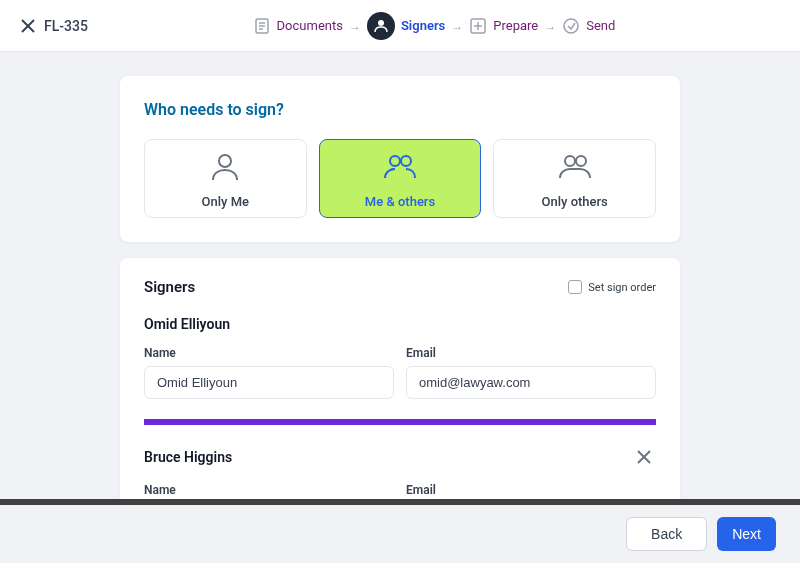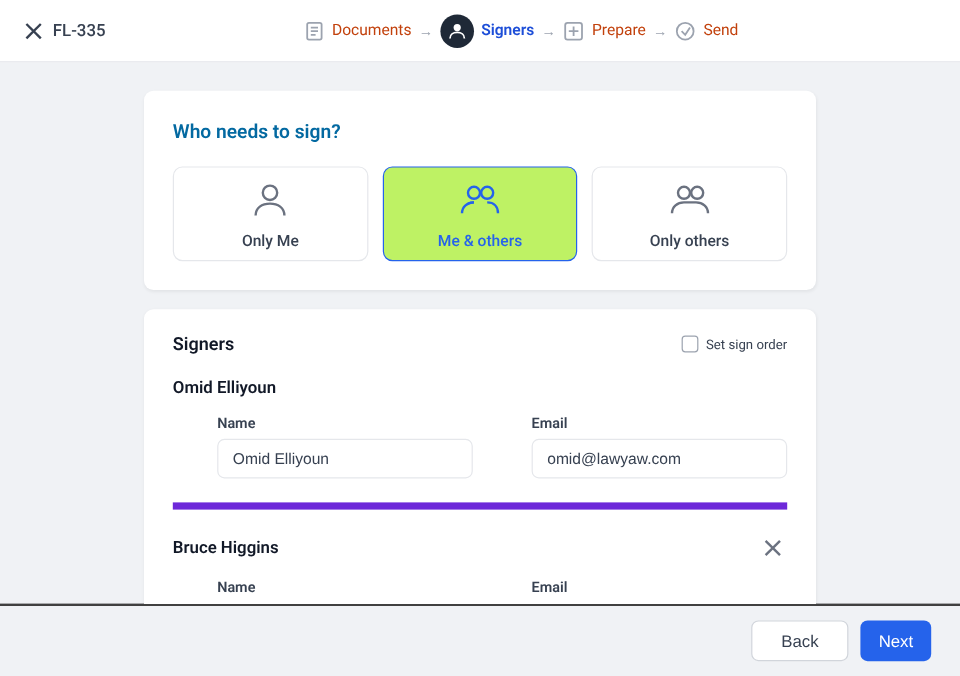--- a/index.html
+++ b/index.html
@@ -50,21 +50,21 @@
       display: flex;
       align-items: center;
       gap: 6px;
     }
     .nav-step-icon {
       width: 18px;
       height: 18px;
       color: #9ca3af;
     }
     .nav-step-label {
-      color: #c2410c;
+      color: #701a75;
     }
     .nav-step.active .nav-step-label {
       color: #1d4ed8;
       font-weight: 600;
     }
     .nav-arrow {
       color: #9ca3af;
       font-size: 12px;
     }
     .signers-avatar {
@@ -204,21 +204,20 @@
       border: none;
       background: none;
       font-size: 16px;
     }
     .field-row {
       display: flex;
       gap: 12px;
     }
     .field-group {
       flex: 1;
-      margin-left: 37px;
     }
     .field-label {
       font-size: 12px;
       font-weight: 600;
       color: #374151;
       margin-bottom: 6px;
     }
     .field-input {
       width: 100%;
       border: 1.5px solid #e5e7eb;
@@ -226,21 +225,21 @@
       padding: 8px 12px;
       font-size: 13px;
       color: #374151;
       background: #fff;
       outline: none;
     }
 
     
     .footer {
       background: #f0f2f5;
-      border-top: 2px solid #404040;
+      border-top: 6px solid #404040;
       padding: 12px 24px;
       display: flex;
       justify-content: flex-end;
       gap: 10px;
       flex-shrink: 0;
     }
     .btn-back {
       border: 1.5px solid #d1d5db;
       background: #fff;
       color: #374151;

